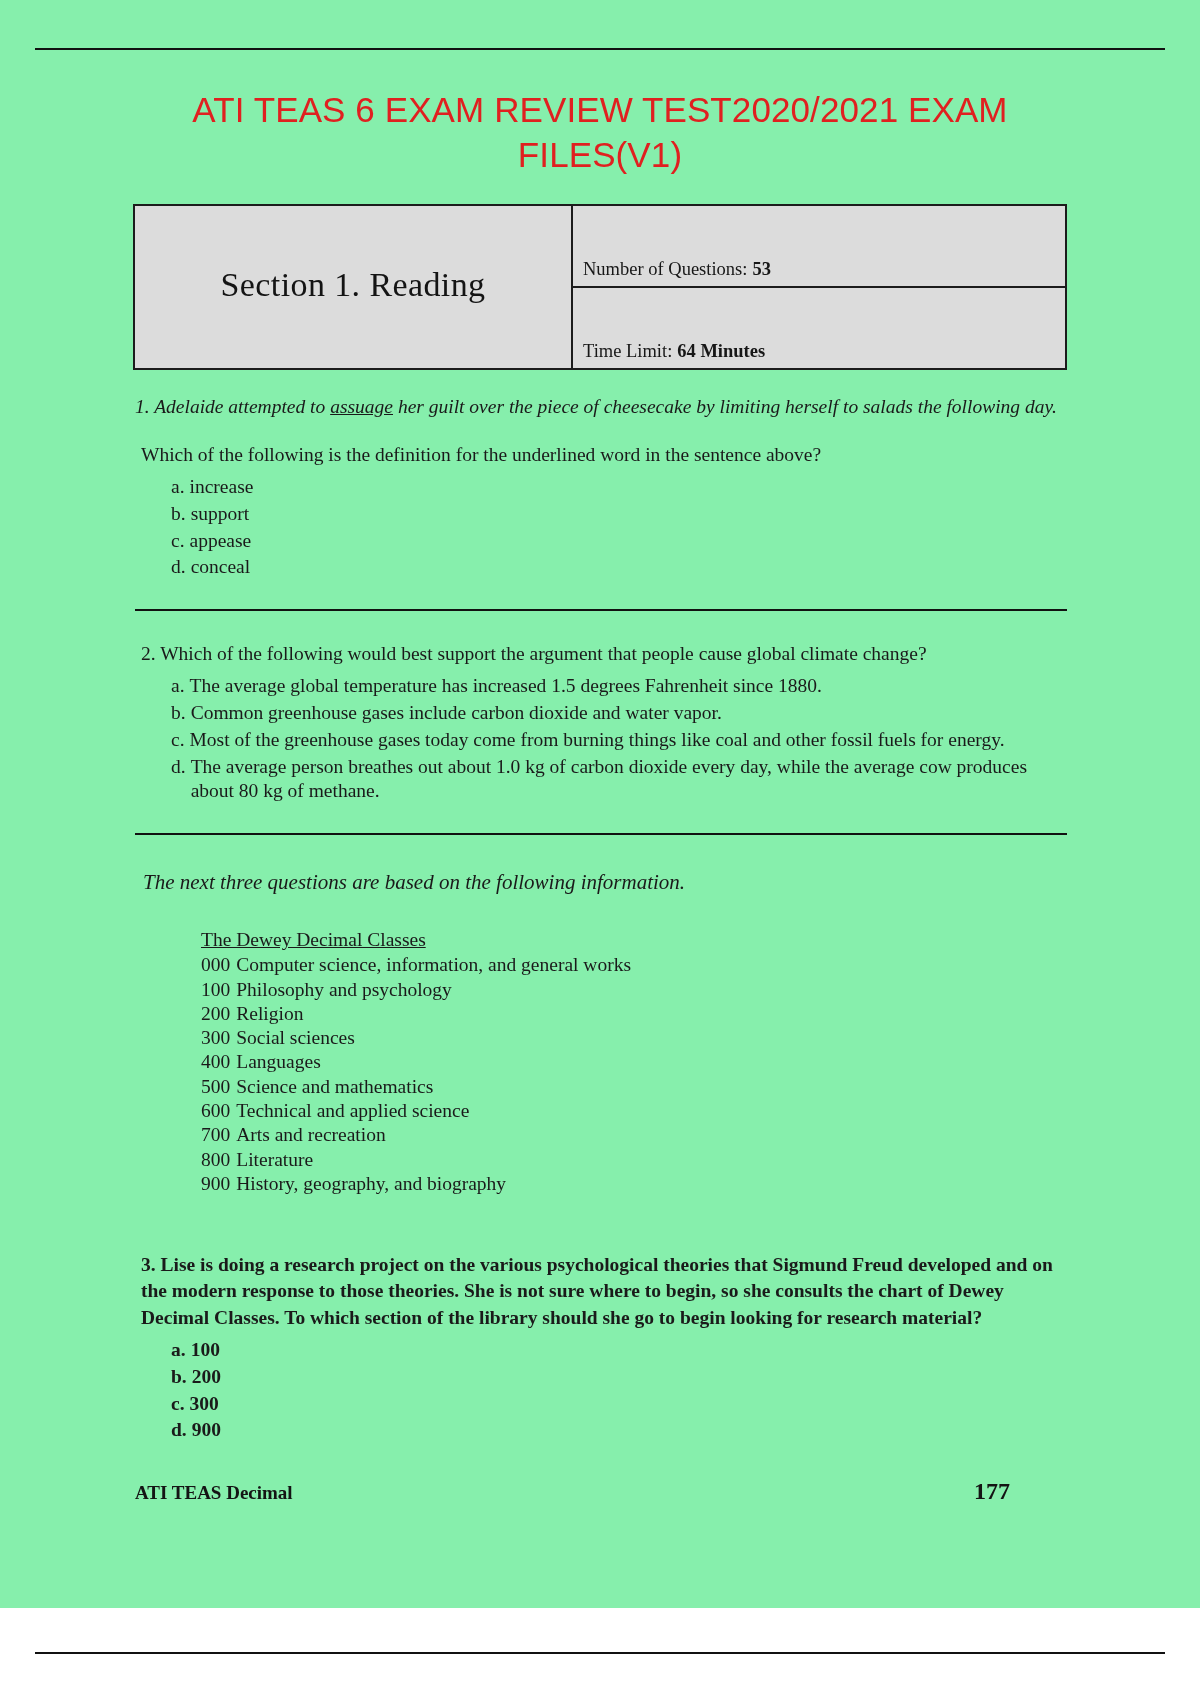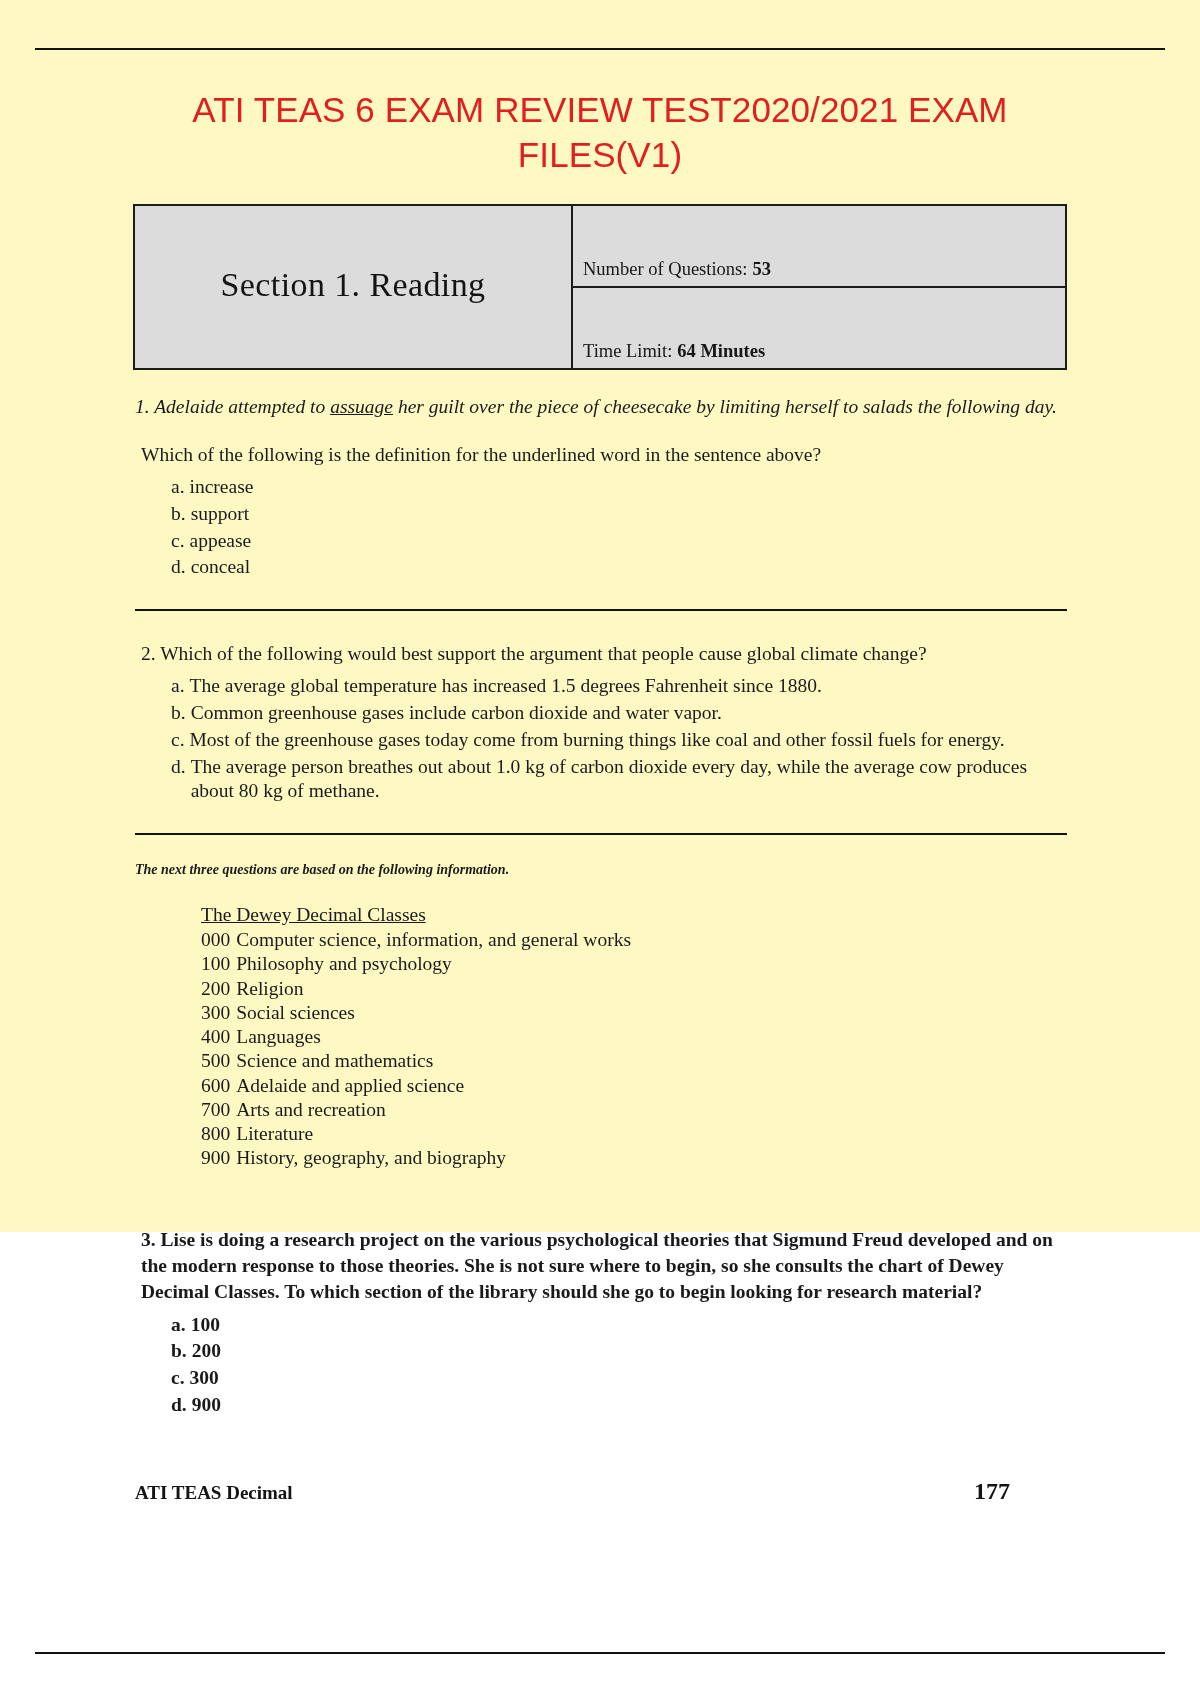--- a/index.html
+++ b/index.html
@@ -11,22 +11,22 @@
     width: 1200px;
     height: 1700px;
     font-family: "Liberation Serif", serif;
     color: #1a1a1a;
     position: relative;
     overflow: hidden;
   }
   .page {
     position: relative;
     width: 1200px;
-    height: 1232px;
-    background: #fef9c3;
+    height: 1608px;
+    background: #86efac;
     box-sizing: border-box;
   }
   .rule-top {
     position: absolute;
     left: 35px;
     top: 48px;
     width: 1130px;
     height: 0;
     border-top: 2.5px solid #111;
   }
@@ -141,25 +141,24 @@
   .choices li .ctext {
     flex: 1 1 auto;
   }
   .divider {
     border-top: 2.5px solid #111;
     margin: 28px 0 0 0;
     height: 0;
   }
   .note-italic {
     font-style: italic;
-    font-size: 14px;
+    font-size: 21px;
     line-height: 1.33;
-    margin: 0;
+    margin: 8px;
     padding-top: 26px;
-    font-weight: bold;
   }
   .info-block {
     padding: 22px 0 0 66px;
   }
   .info-title {
     font-size: 19.5px;
     text-decoration: underline;
     line-height: 1.3;
     padding-bottom: 1px;
   }
@@ -276,21 +275,21 @@
 
       <div class="info-block">
         <div class="info-title">The Dewey Decimal Classes</div>
         <ul class="info-list">
           <li><span class="code">000</span><span>Computer science, information, and general works</span></li>
           <li><span class="code">100</span><span>Philosophy and psychology</span></li>
           <li><span class="code">200</span><span>Religion</span></li>
           <li><span class="code">300</span><span>Social sciences</span></li>
           <li><span class="code">400</span><span>Languages</span></li>
           <li><span class="code">500</span><span>Science and mathematics</span></li>
-          <li><span class="code">600</span><span>Adelaide and applied science</span></li>
+          <li><span class="code">600</span><span>Technical and applied science</span></li>
           <li><span class="code">700</span><span>Arts and recreation</span></li>
           <li><span class="code">800</span><span>Literature</span></li>
           <li><span class="code">900</span><span>History, geography, and biography</span></li>
         </ul>
       </div>
 
       <div class="qblock" style="padding-top:50px;font-weight:bold;">
         <p class="stem">3. Lise is doing a research project on the various psychological theories that Sigmund Freud developed and on the modern response to those theories. She is not sure where to begin, so she consults the chart of Dewey Decimal Classes. To which section of the library should she go to begin looking for research material?</p>
         <ul class="choices">
           <li>

